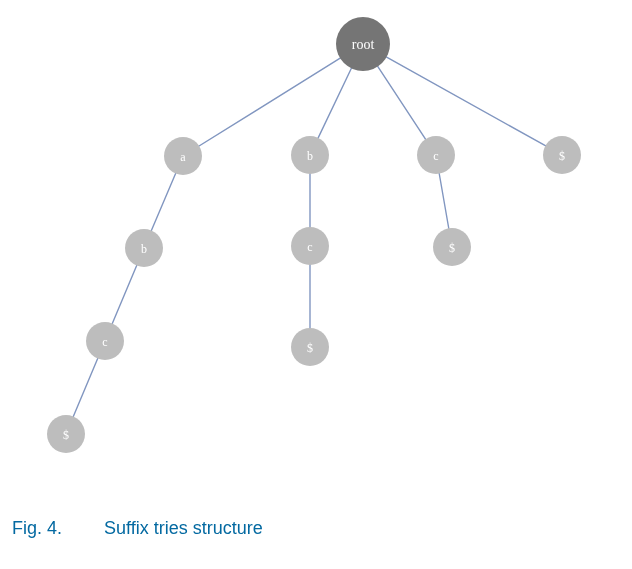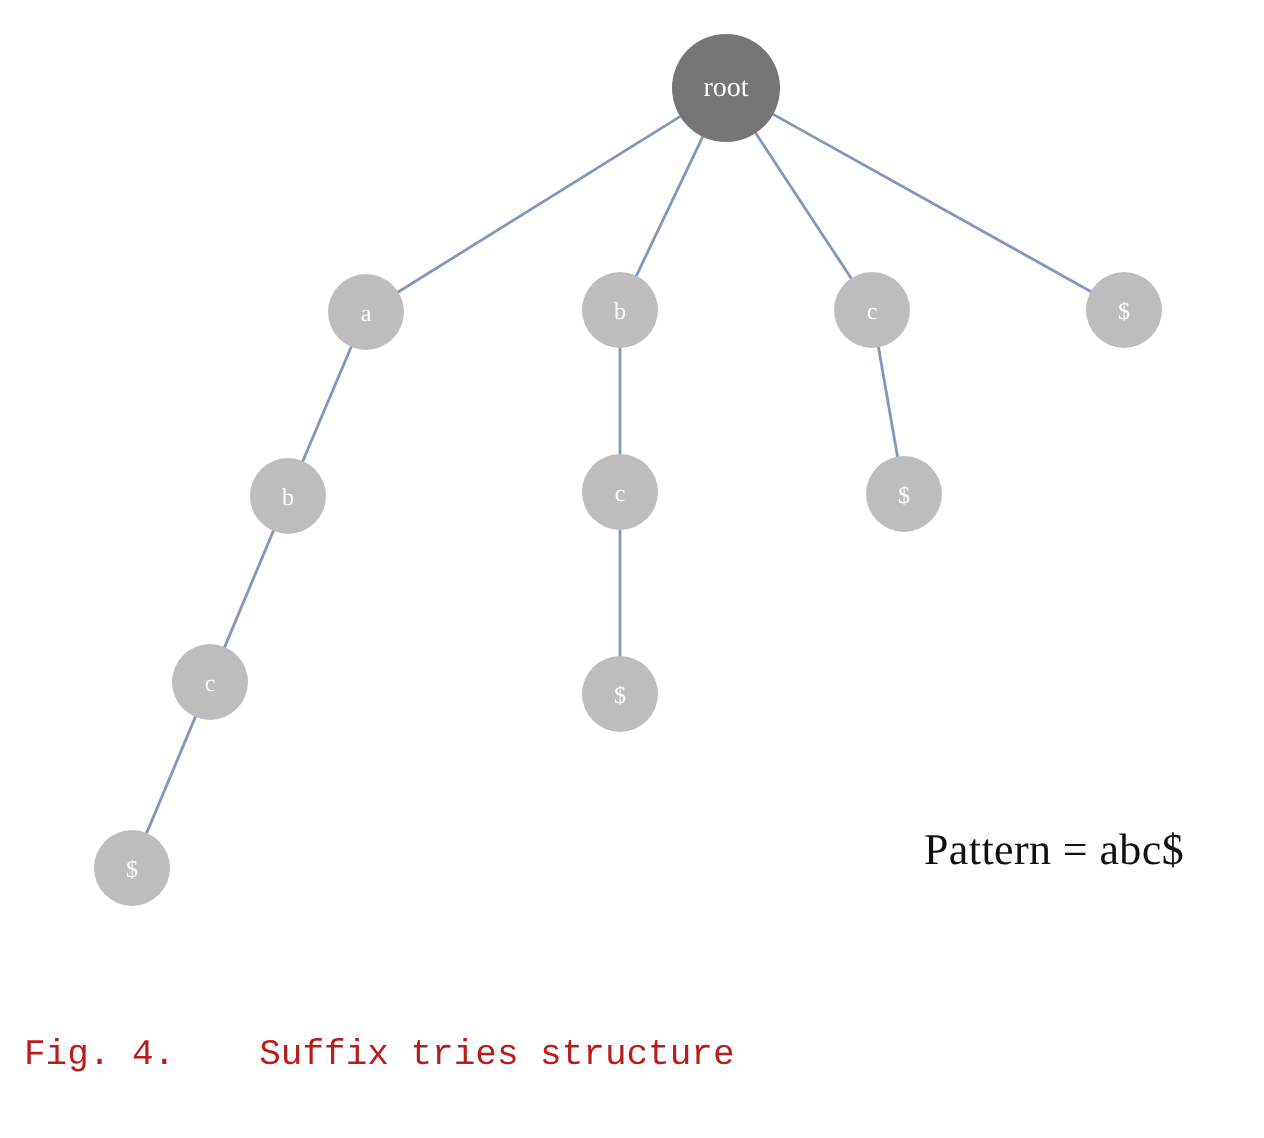--- a/index.html
+++ b/index.html
@@ -46,23 +46,23 @@
     font-family: "Liberation Serif", serif;
     font-size: 22px;
     color: #111111;
     white-space: nowrap;
     letter-spacing: 0.2px;
   }
   .figure-caption {
     position: absolute;
     left: 12px;
     top: 518px;
-    font-family: Liberation Mono, monospace;
+    font-family: Liberation Sans, sans-serif;
     font-size: 18px;
-    color: #b91c1c;
+    color: #0369a1;
     white-space: nowrap;
   }
   .caption-number { display: inline-block; }
   .caption-gap { display: inline-block; width: 42px; }
   .caption-title { display: inline-block; }
 </style>
 </head>
 <body>
 
 <div id="figure-root">
@@ -121,19 +121,18 @@
           <circle cx="310" cy="347" r="19" fill="#bdbdbd"></circle>
           <text x="310" y="347.5" class="node-label node-label-sm" fill="#ffffff">$</text>
         </g>
         <g>
           <circle cx="66" cy="434" r="19" fill="#bdbdbd"></circle>
           <text x="66" y="434.5" class="node-label node-label-sm" fill="#ffffff">$</text>
         </g>
       </g>
   </svg>
 
-  <div class="pattern-annotation">Pattern = abc$</div>
 
   <div class="figure-caption">
     <span class="caption-number">Fig. 4.</span><span class="caption-gap"></span><span class="caption-title">Suffix tries structure</span>
   </div>
 
 </div>
 
 </body></html>

